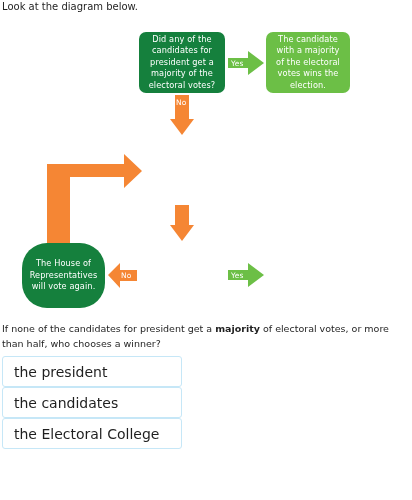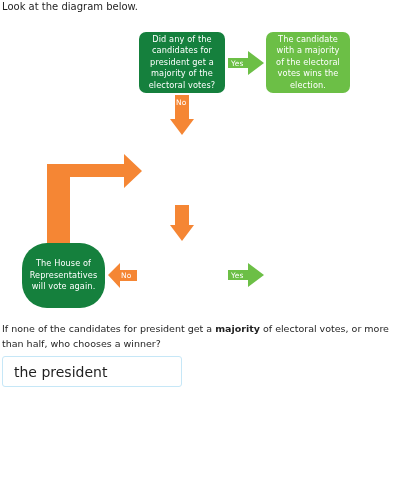--- a/index.html
+++ b/index.html
@@ -185,13 +185,15 @@
     <span class="arrow-label">Yes</span>
   </div>
 
 
 </div>
 
 <div class="question"><span>If none of the candidates for president get a </span><b>majority</b><span> of electoral votes, or more than half, who chooses a winner?</span></div>
 
 <div class="options">
   <div class="option">the president</div>
+  <div class="option">the candidates</div>
+  <div class="option">the Electoral College</div>
 </div>
 
 </body></html>

